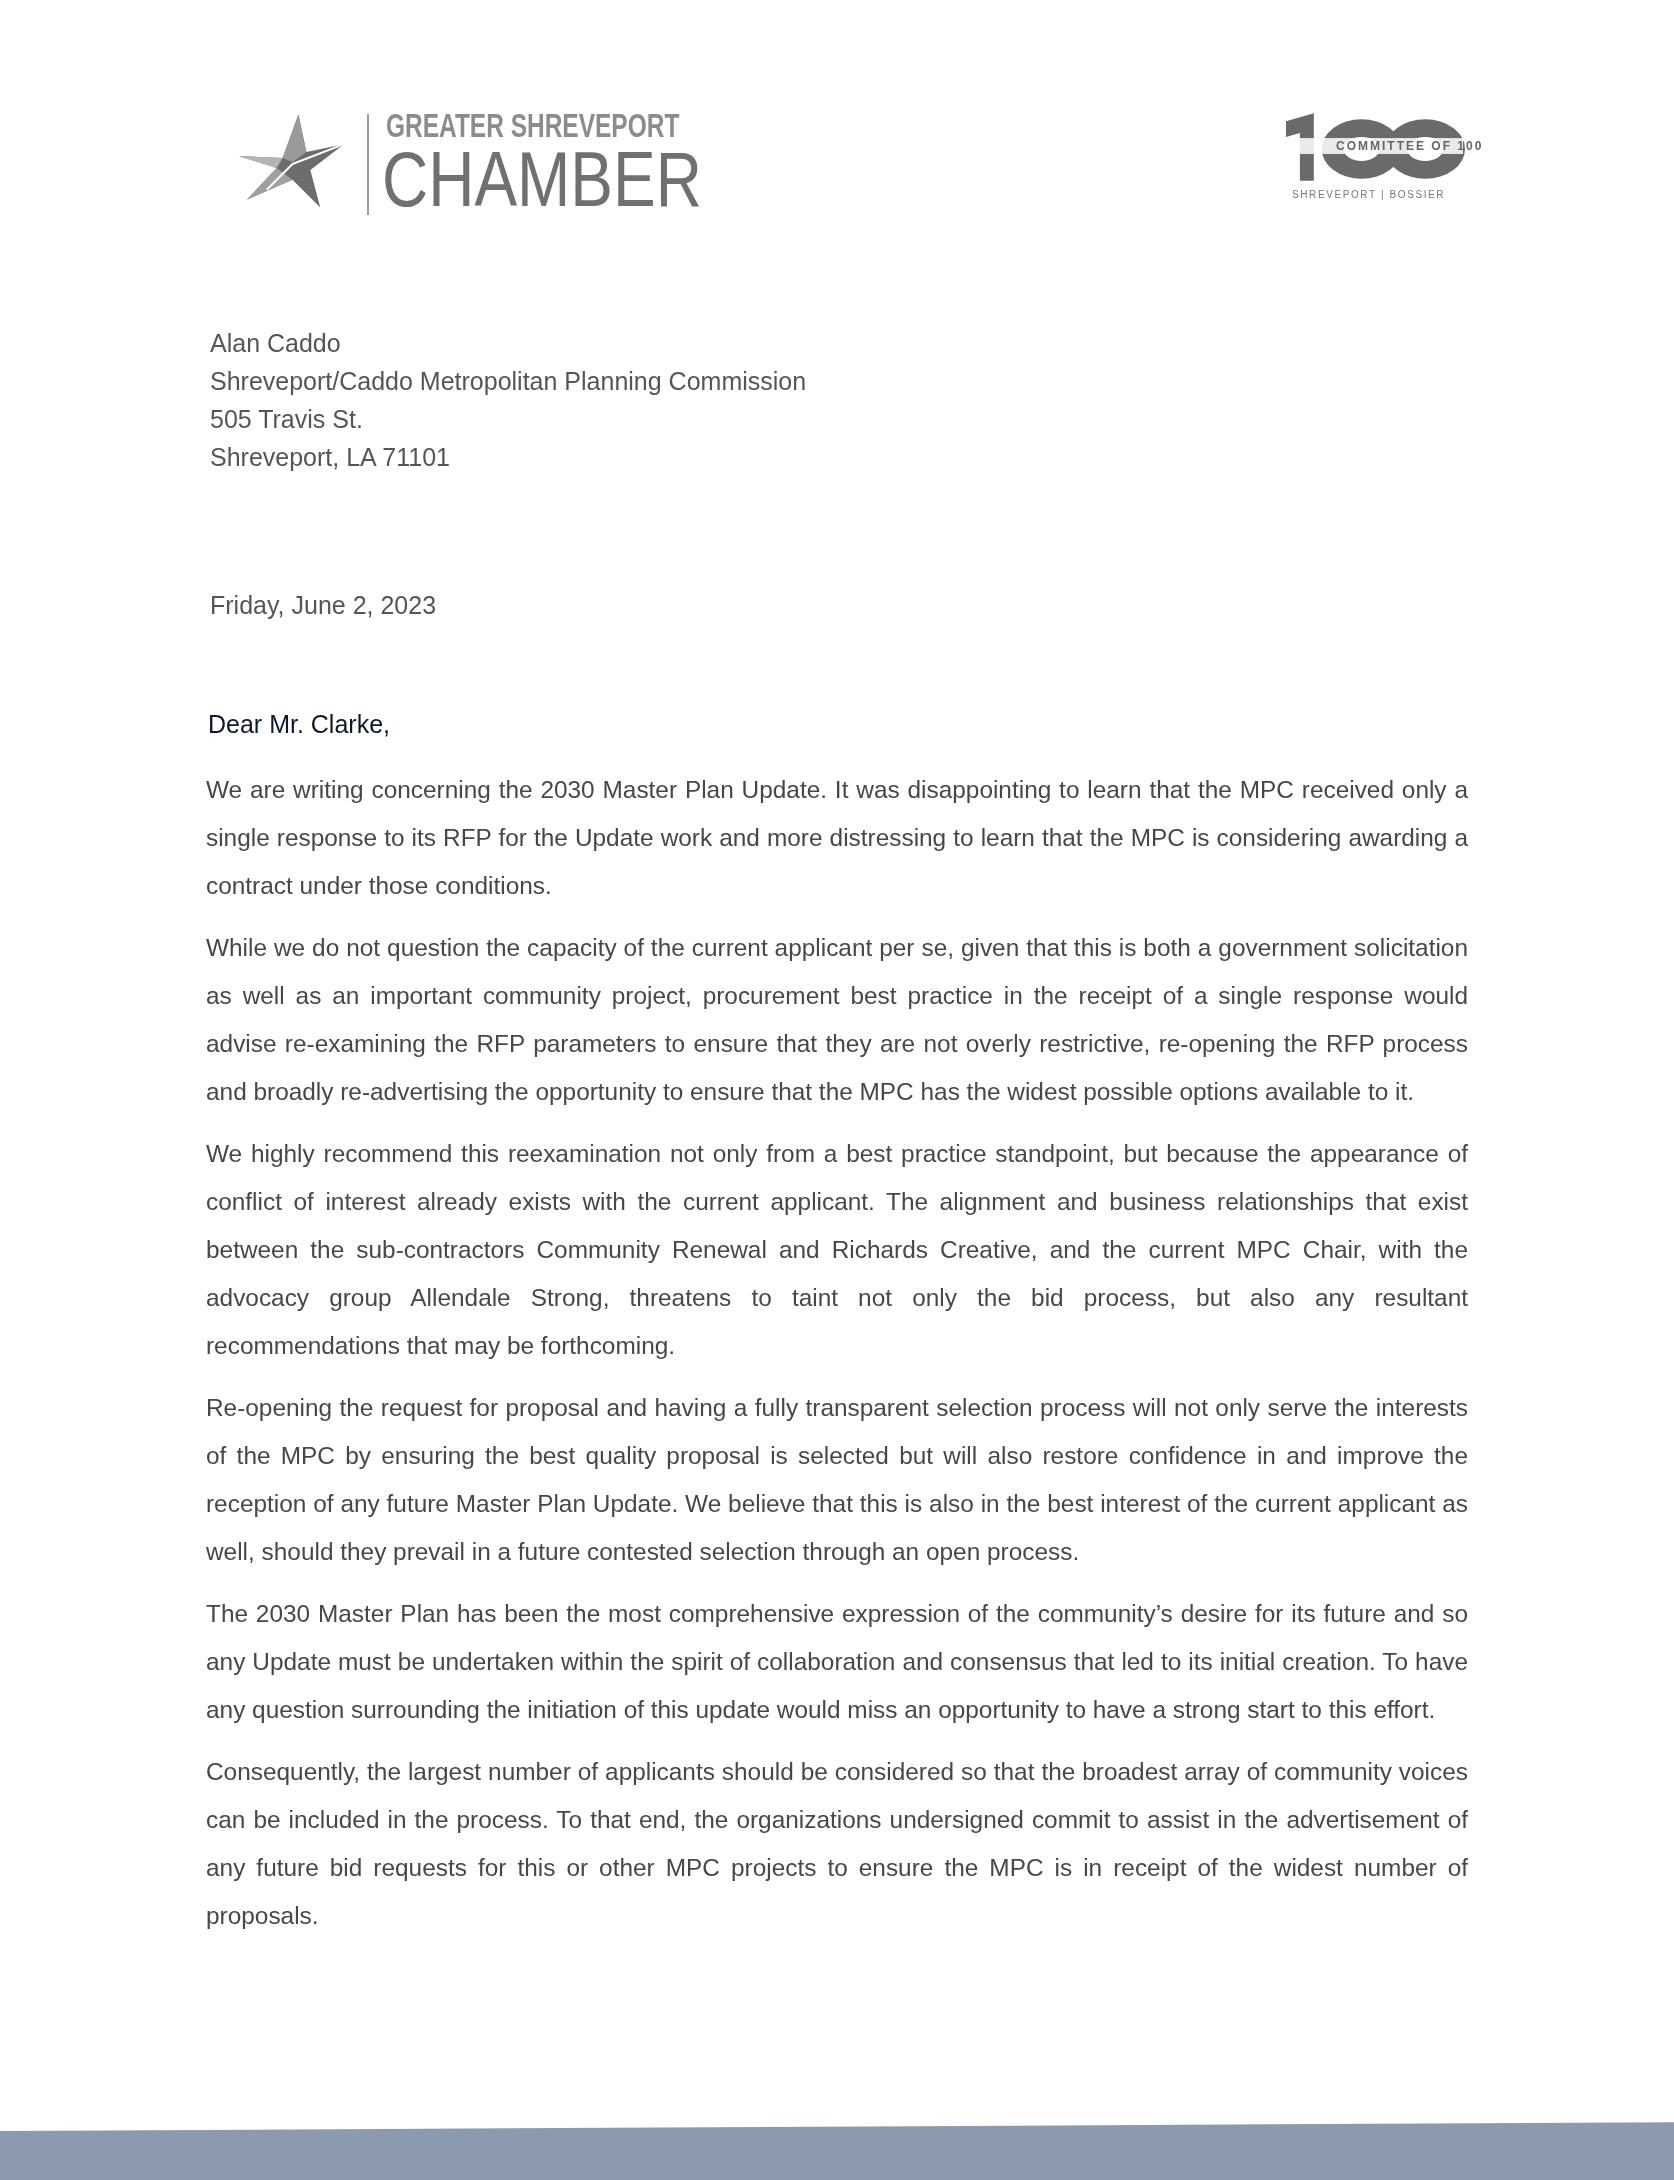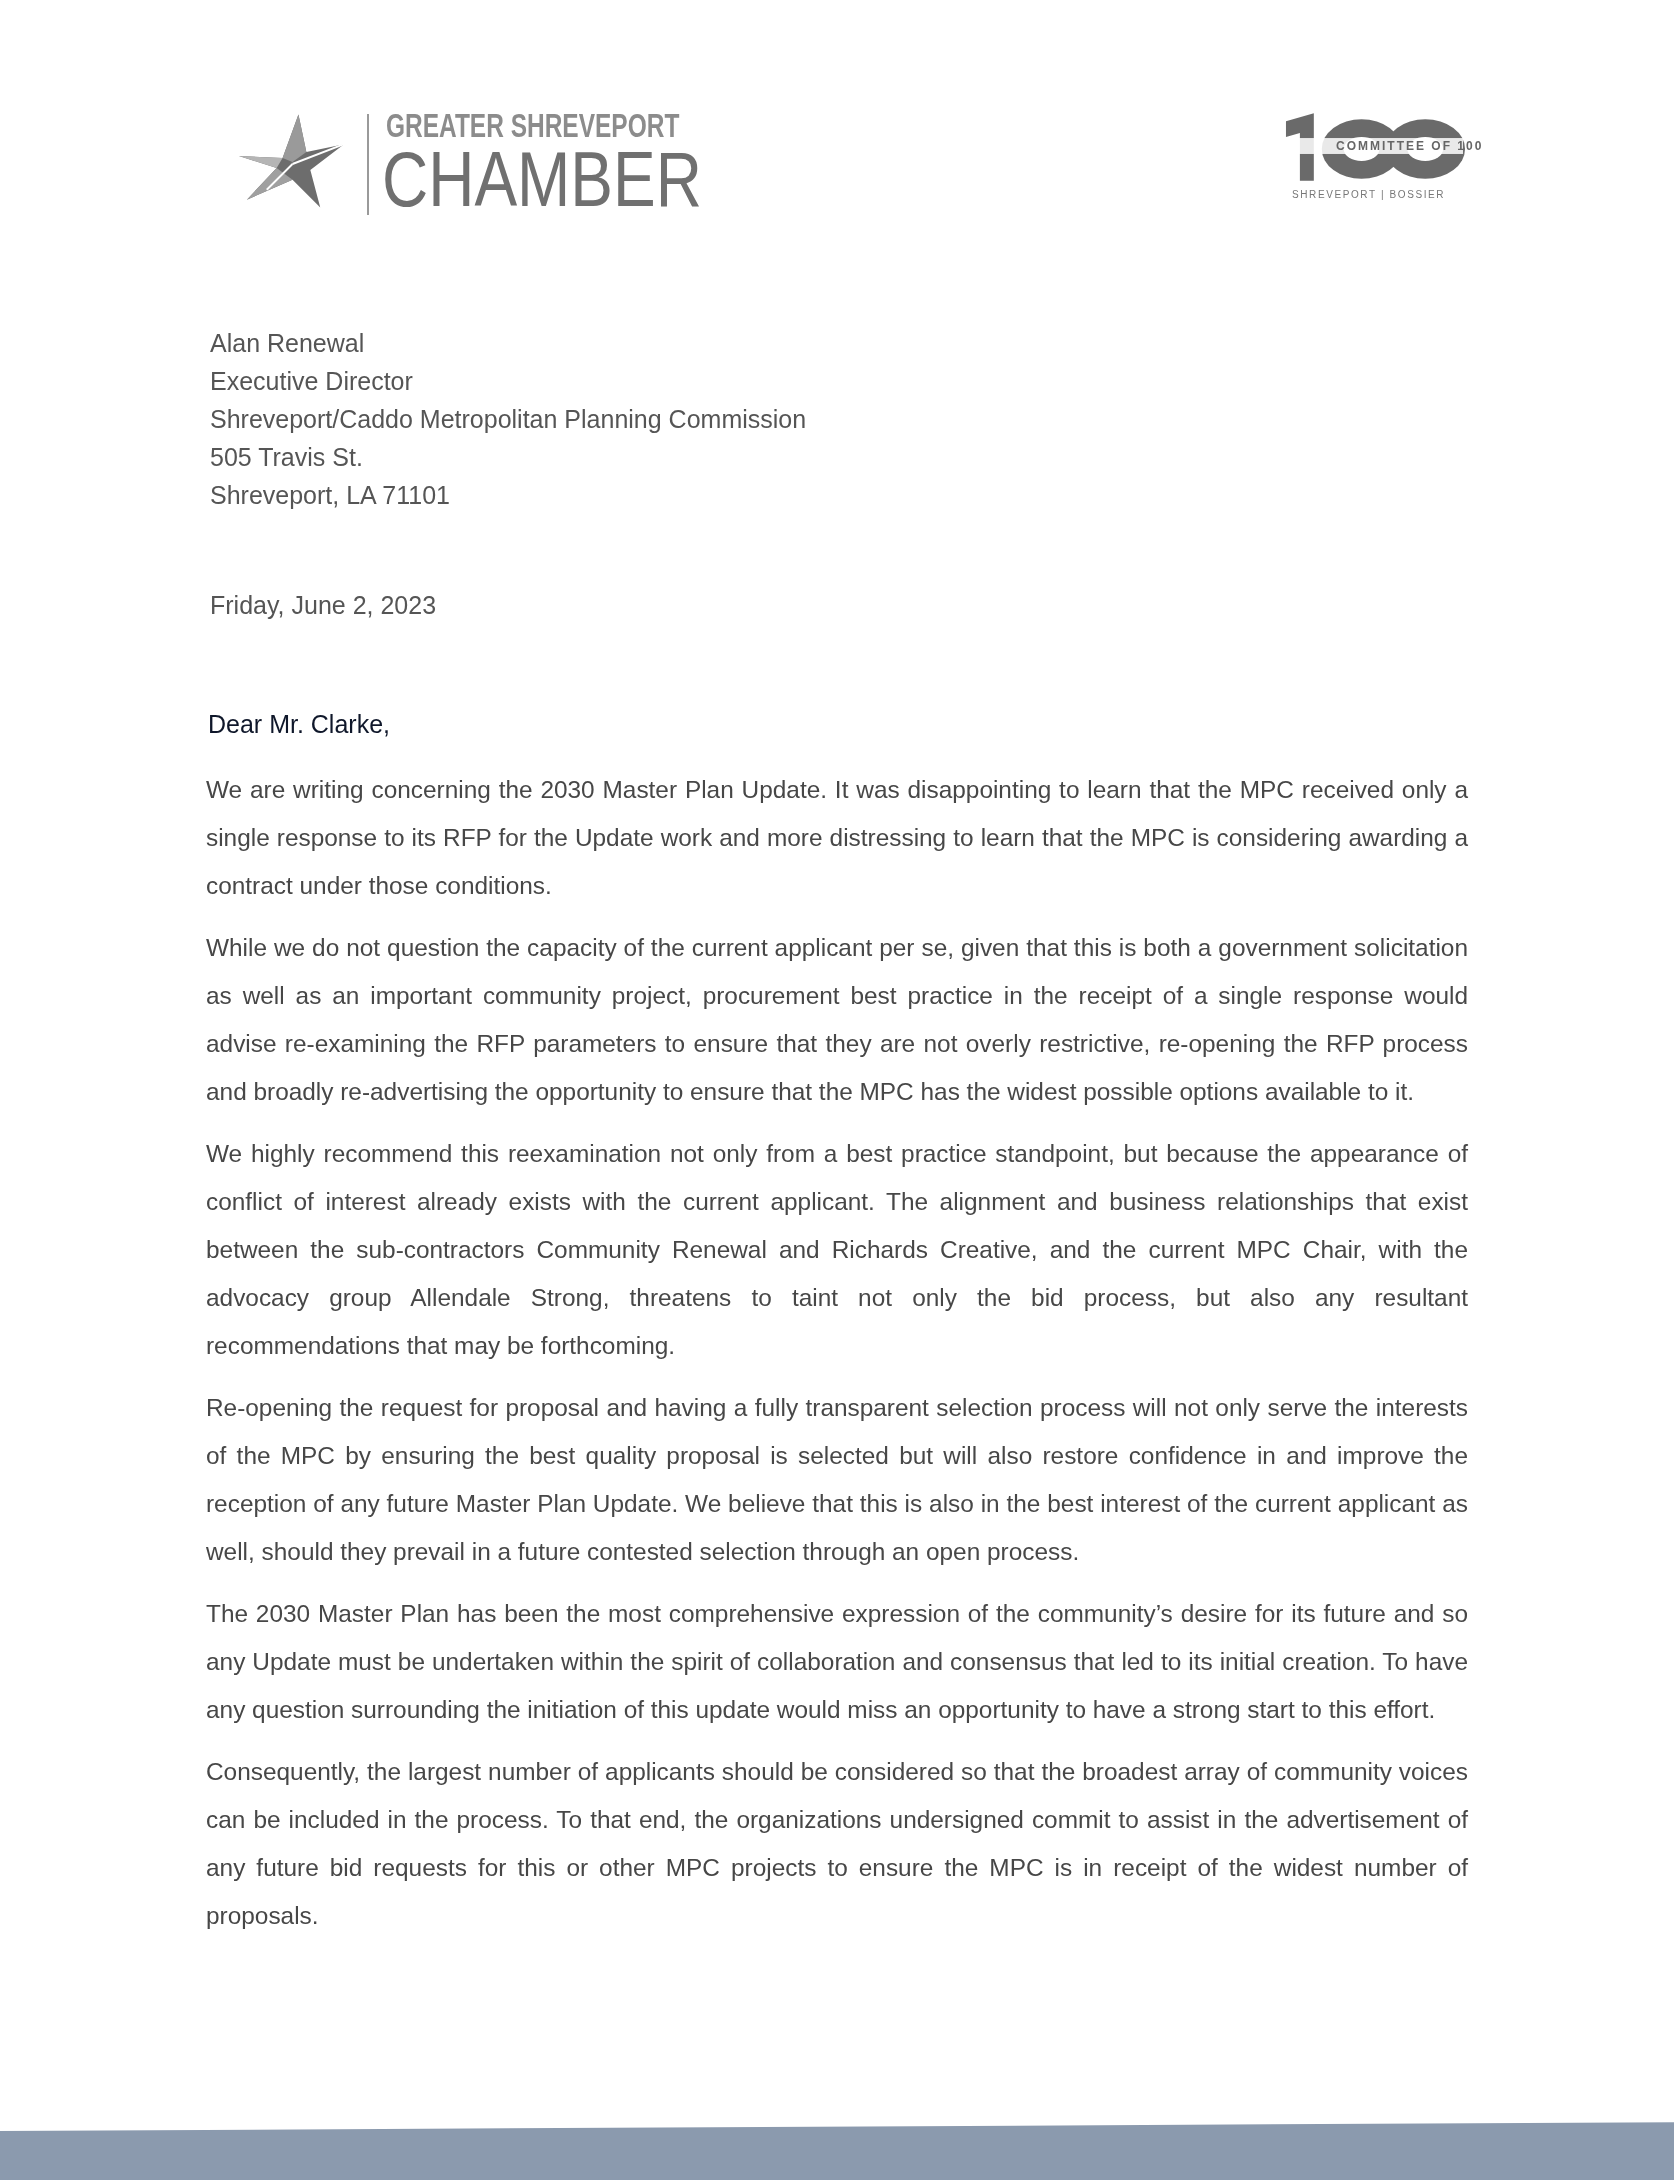--- a/index.html
+++ b/index.html
@@ -53,22 +53,21 @@
     <ellipse cx="82" cy="38" rx="18" ry="12" fill="#ffffff"></ellipse>
     <ellipse cx="146" cy="38" rx="40" ry="30" fill="#6a6a6a"></ellipse>
     <ellipse cx="146" cy="38" rx="18" ry="12" fill="#ffffff"></ellipse>
     <rect x="8" y="27" width="176" height="16" fill="#ffffff" opacity="0.85"></rect>
   </svg>
   <div class="c100-label" style="color:#666;margin-left:44px;">COMMITTEE OF 100</div>
   <div class="c100-sub">SHREVEPORT | BOSSIER</div>
 </div>
 
 <div class="recipient">
-  <div>Alan Renewal</div>
-  <div>Executive Director</div>
+  <div>Alan Caddo</div>
   <div>Shreveport/Caddo Metropolitan Planning Commission</div>
   <div>505 Travis St.</div>
   <div>Shreveport, LA 71101</div>
 </div>
 
 <div class="date">Friday, June 2, 2023</div>
 
 <div class="salutation">Dear Mr. Clarke,</div>
 
 <div class="body">

